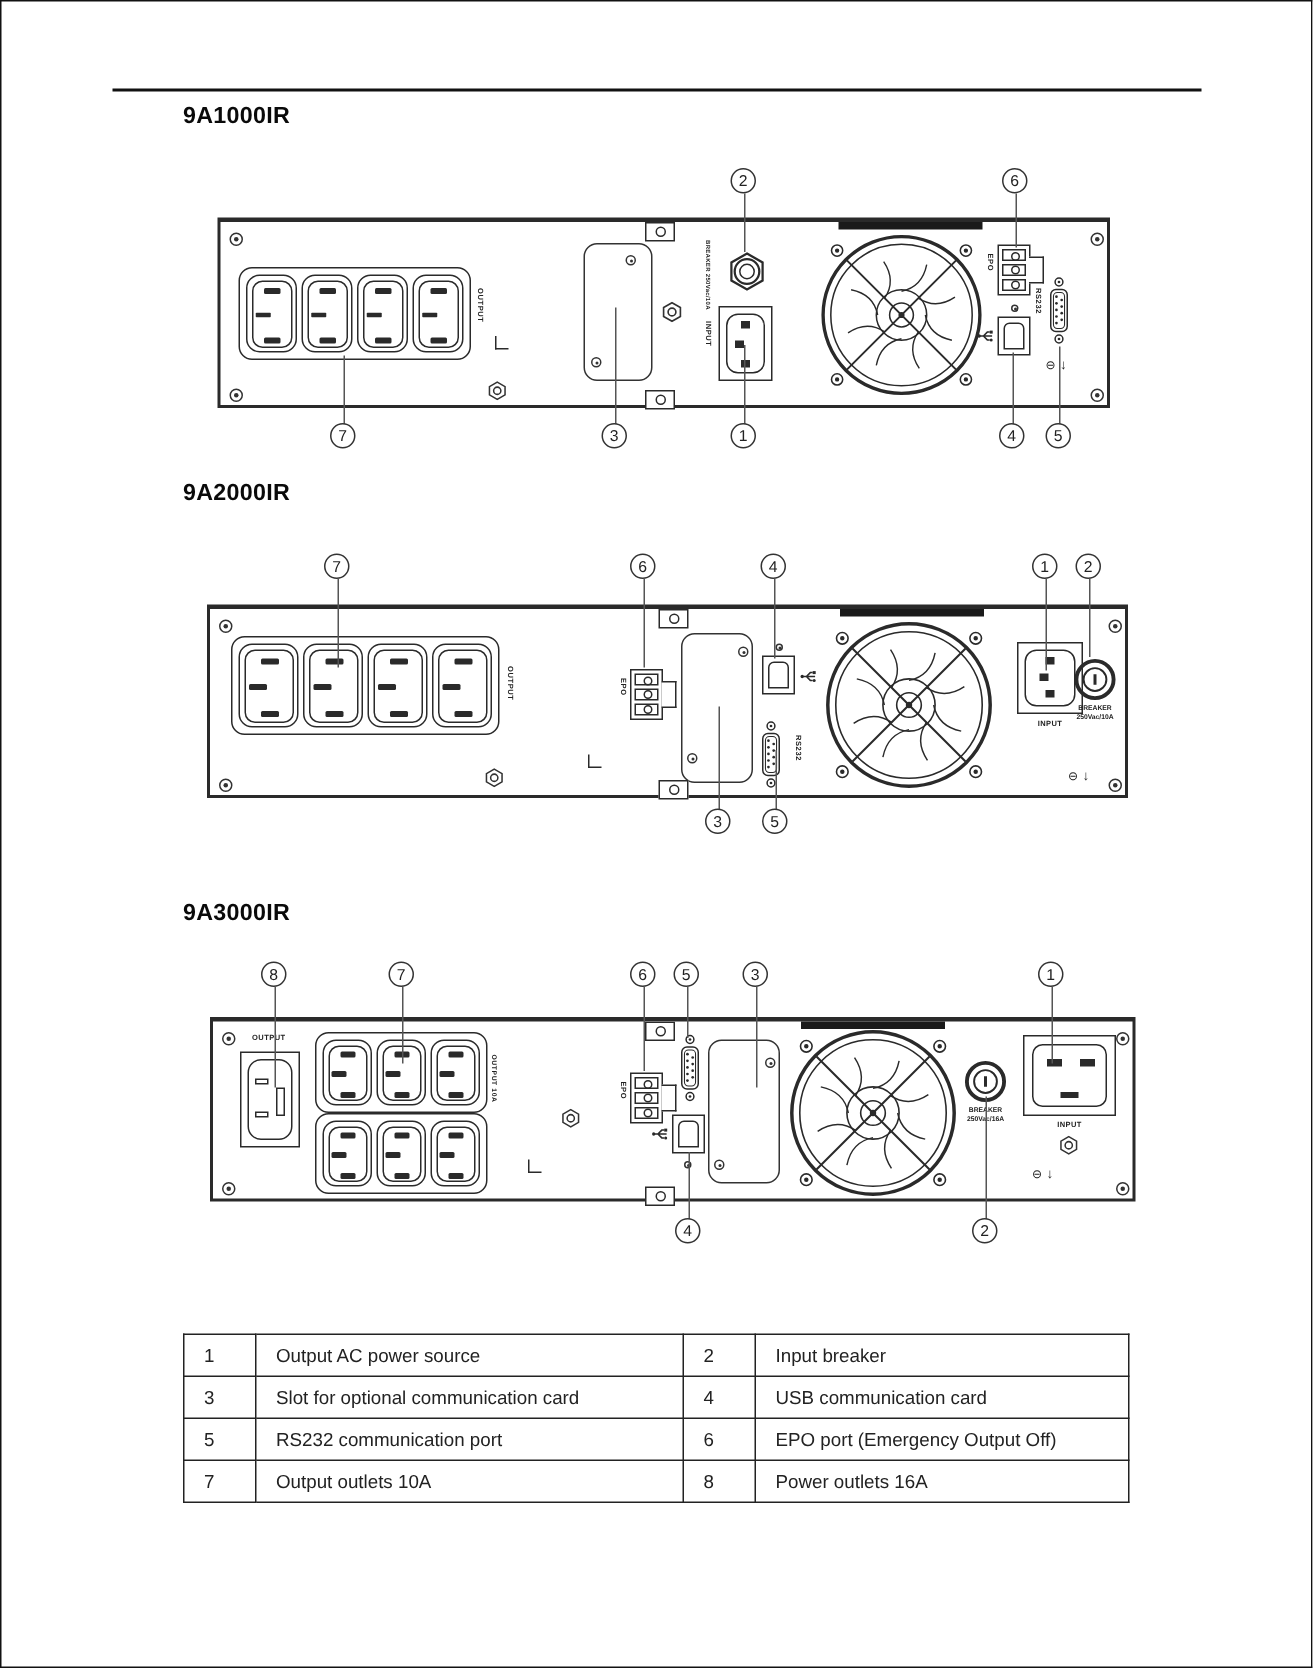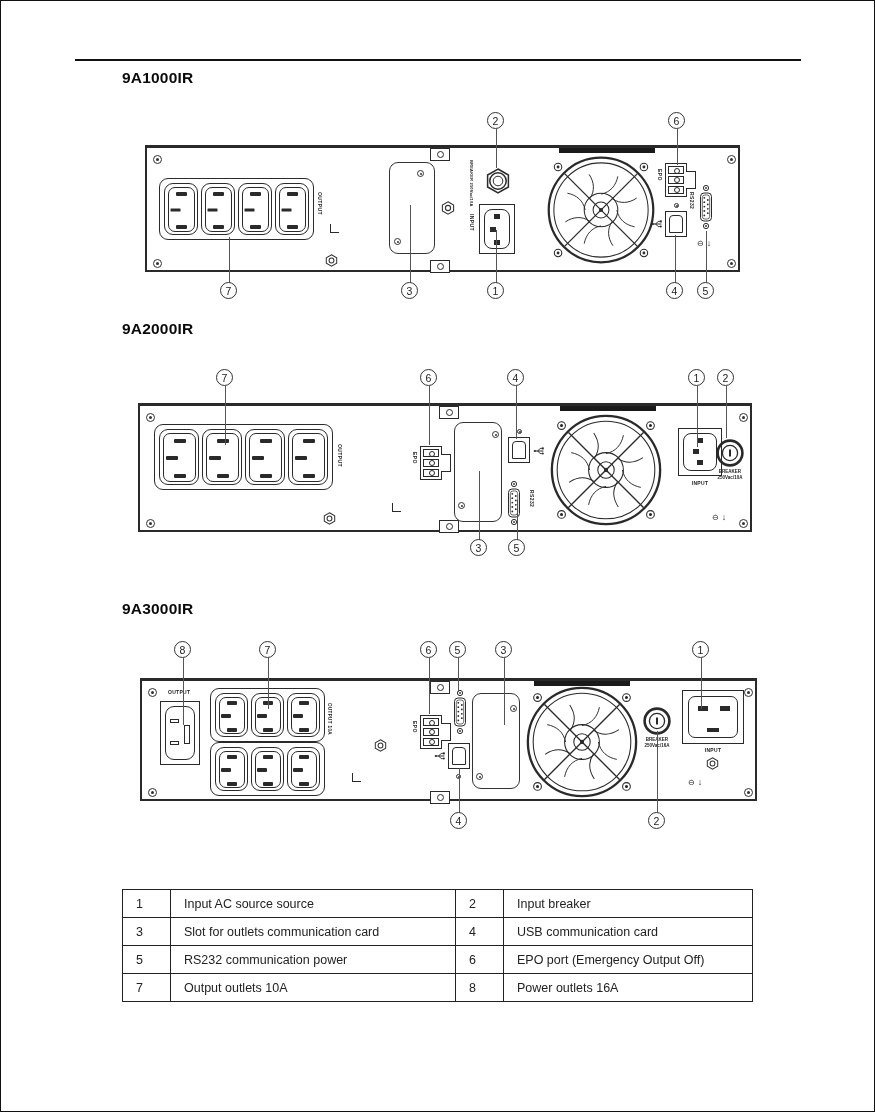--- a/index.html
+++ b/index.html
@@ -546,33 +546,33 @@
     <div class="ld" style="left:318.5px;top:131px;height:45px"></div>
     <div class="ld" style="left:516.5px;top:94px;height:82px"></div>
     <div class="co" style="left:310px;top:175px">4</div>
     <div class="co" style="left:508px;top:175px">2</div>
   </div>
 
   <table class="legend" style="left:122px;top:889px">
     <tbody>
         <tr>
       <td class="cnum">1</td>
-      <td class="cdesc1">Input AC source source</td>
+      <td class="cdesc1">Output AC power source</td>
       <td class="cnum">2</td>
       <td class="cdesc2">Input breaker</td>
     </tr>
     <tr>
       <td class="cnum">3</td>
-      <td class="cdesc1">Slot for outlets communication card</td>
+      <td class="cdesc1">Slot for optional communication card</td>
       <td class="cnum">4</td>
       <td class="cdesc2">USB communication card</td>
     </tr>
     <tr>
       <td class="cnum">5</td>
-      <td class="cdesc1">RS232 communication power</td>
+      <td class="cdesc1">RS232 communication port</td>
       <td class="cnum">6</td>
       <td class="cdesc2">EPO port (Emergency Output Off)</td>
     </tr>
     <tr>
       <td class="cnum">7</td>
       <td class="cdesc1">Output outlets 10A</td>
       <td class="cnum">8</td>
       <td class="cdesc2">Power outlets 16A</td>
     </tr>
   </tbody>

